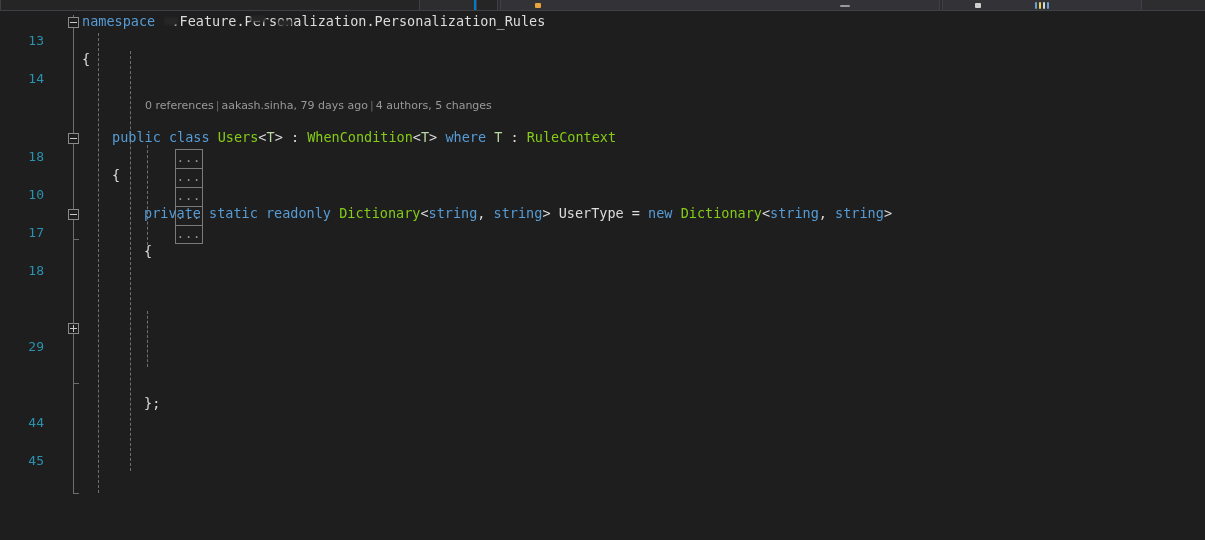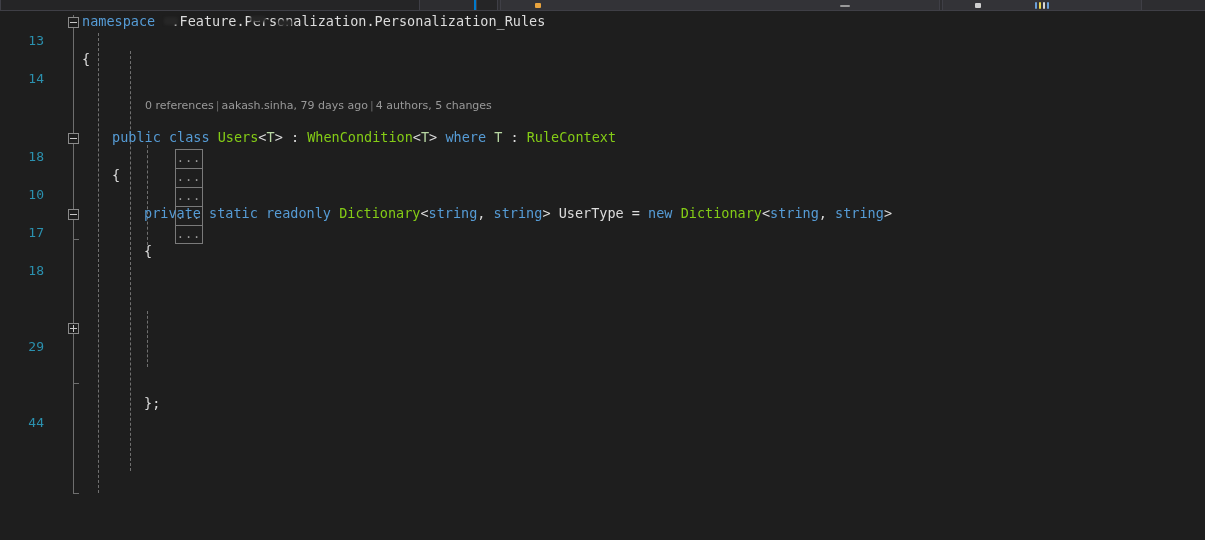--- a/index.html
+++ b/index.html
@@ -279,15 +279,18 @@
     <div class="row" style="top:176px;">
       <span class="lnum">29</span>
       <span class="outline plus" style="top:5px;"></span>
     </div>
 
     <div class="row" style="top:233px;">
       <span class="lnum">44</span>
       <span class="code" style="left:144px;"><span class="brc">};</span></span>
     </div>
 
+    <div class="row blank" style="top:252px;">
+      <span class="lnum">45</span>
+    </div>
 
   </div>
 </div>
 
 </body></html>

